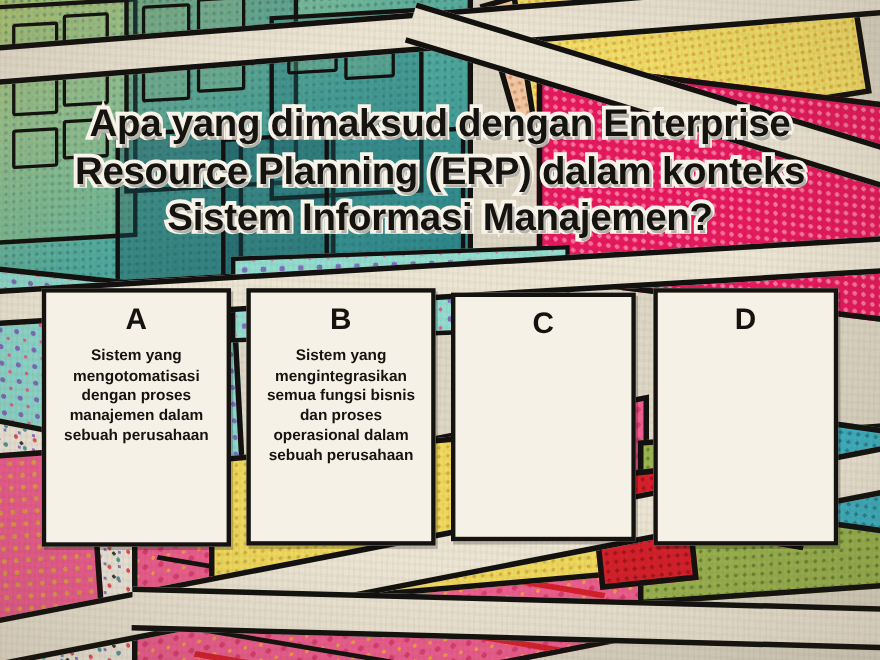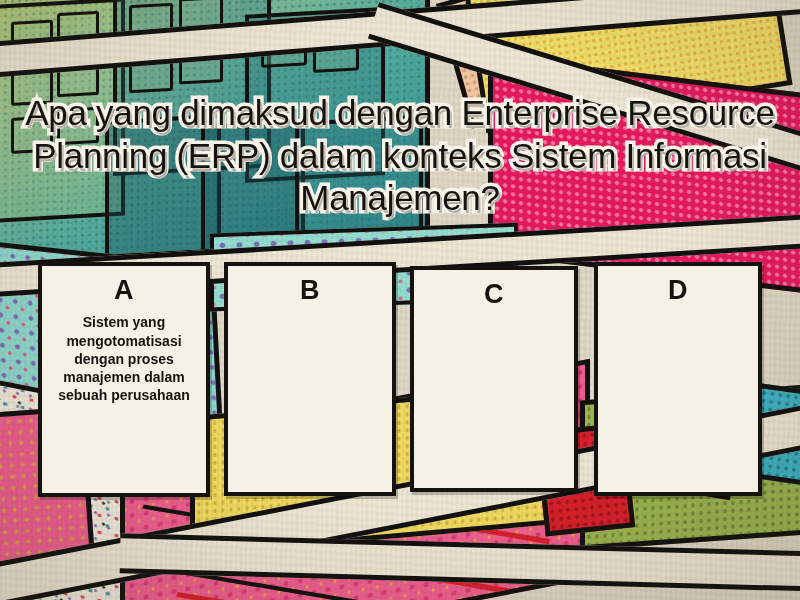--- a/index.html
+++ b/index.html
@@ -313,21 +313,21 @@
   
   #question {
     position: absolute;
     left: 0; right: 0;
     top: 92px;
     z-index: 40;
     text-align: center;
     padding: 0 16px;
     box-sizing: border-box;
     font-size: 35px;
-    font-weight: normal;
+    font-weight: bold;
     line-height: 1.22;
     letter-spacing: -0.3px;
     color: #15130f;
     -webkit-text-stroke: 7px #f7f3e8;
     paint-order: stroke fill;
     text-shadow:
       0 0 2px #f7f3e8,
       2px 3px 0 rgba(0,0,0,.28);
   }
 
@@ -471,20 +471,21 @@
 
   <div id="answers">
 
     <div class="card" id="card-a">
       <div class="card-letter">A</div>
       <div class="card-body">Sistem yang mengotomatisasi dengan proses manajemen dalam sebuah perusahaan</div>
     </div>
 
     <div class="card" id="card-b">
       <div class="card-letter">B</div>
+      <div class="card-body">Sistem yang mengintegrasikan semua fungsi bisnis dan proses operasional dalam sebuah perusahaan</div>
     </div>
 
     <div class="card" id="card-c">
       <div class="card-letter">C</div>
     </div>
 
     <div class="card" id="card-d">
       <div class="card-letter">D</div>
     </div>
 

